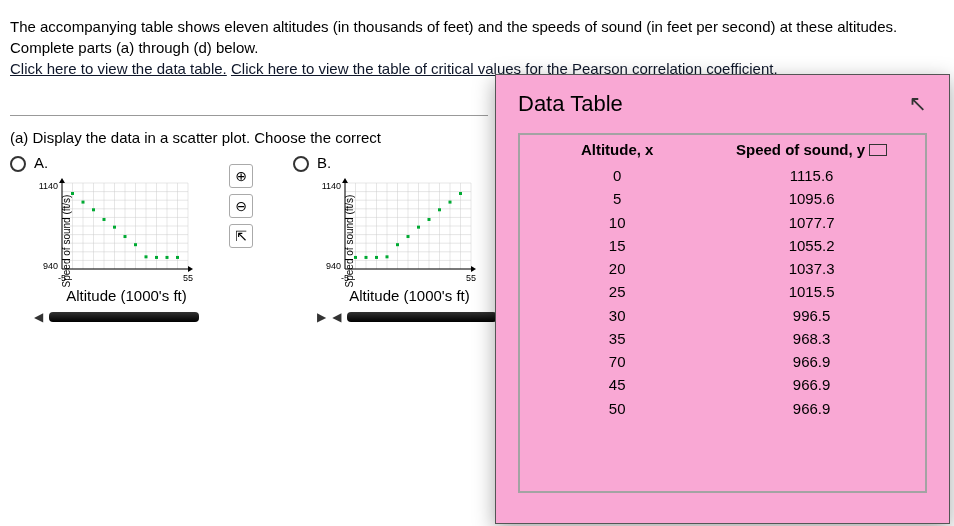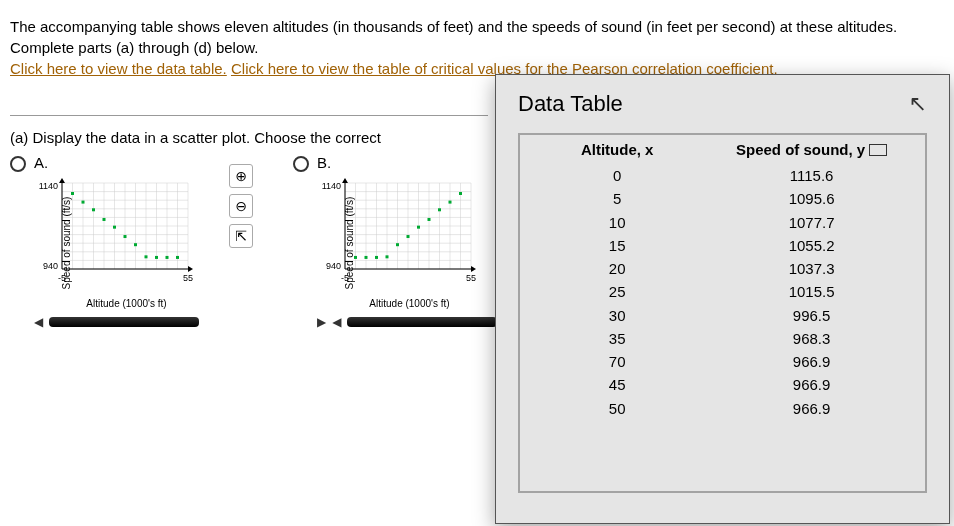--- a/index.html
+++ b/index.html
@@ -15,21 +15,21 @@
     overflow: hidden;
   }
   .page {
     padding: 16px 10px;
   }
   .intro {
     line-height: 1.4;
     margin-bottom: 6px;
   }
   .link {
-    color: #a16207;
+    color: #0f172a;
     text-decoration: underline;
     cursor: pointer;
   }
   .midgap { height: 30px; }
   .hr-line {
     border: none;
     border-top: 1px solid #999;
     margin: 0;
     width: 478px;
     position: relative;
@@ -73,22 +73,22 @@
     position: absolute;
     left: -14px;
     top: 50%;
     transform: translateY(-50%) rotate(-90deg);
     transform-origin: center;
     font-size: 10px;
     white-space: nowrap;
   }
   .xlabel {
     text-align: center;
-    font-size: 10px;
-    margin-top: 11px;
+    font-size: 15px;
+    margin-top: 0;
   }
   .scroll-area { margin-top: 6px; display:flex; align-items:center; gap:6px; }
   .arrow { font-size:12px; color:#333; }
   .scrollbar {
     height: 10px;
     width: 150px;
     background: linear-gradient(#333,#000);
     border-radius: 4px;
   }
   .toolbtns {
@@ -109,21 +109,21 @@
     font-size:14px;
     background:#fff;
   }
   
   .dialog {
     position:absolute;
     left: 495px;
     top: 74px;
     width: 455px;
     height: 450px;
-    background:#e5e5e5;
+    background:#f9a8d4;
     border: 1px solid #555;
     box-shadow: 0 6px 20px rgba(0,0,0,.35);
   }
   .dialog-title {
     font-size: 22px;
     padding: 16px 22px 8px 22px;
     display:flex;
     justify-content: space-between;
   }
   .cursor {

